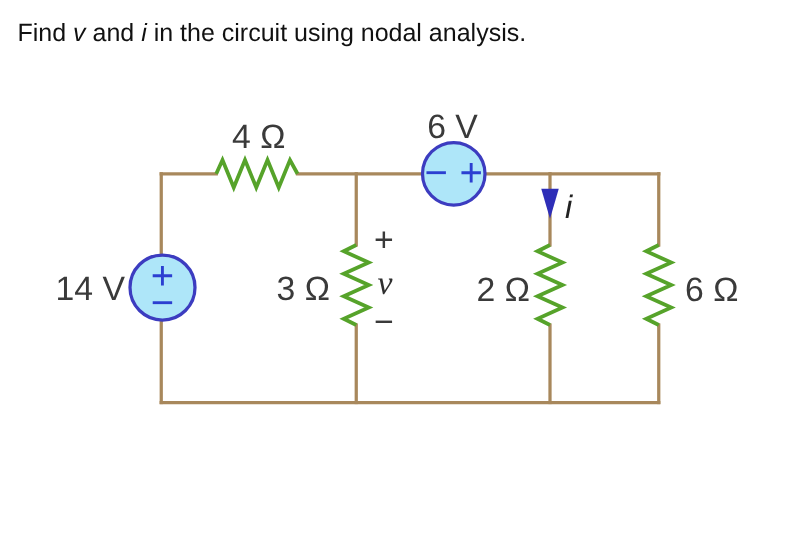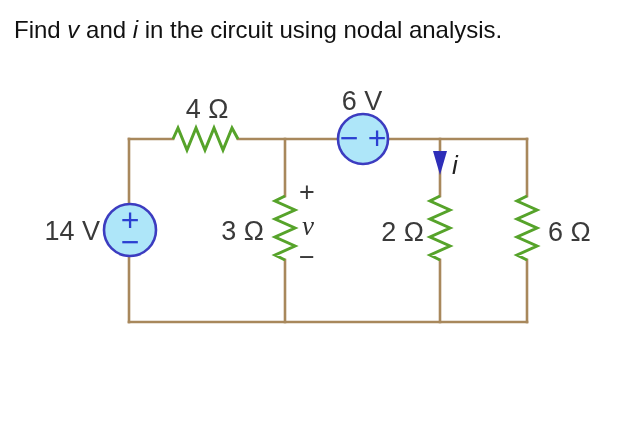--- a/index.html
+++ b/index.html
@@ -12,21 +12,21 @@
     width: 637px;
     height: 448px;
     background: #ffffff;
     overflow: hidden;
     font-family: "Liberation Sans", sans-serif;
   }
   .title {
     position: absolute;
     left: 14px;
     top: 15px;
-    font-size: 24px;
+    font-size: 20px;
     line-height: 1.25;
     color: #111111;
     white-space: nowrap;
   }
   .title em { font-style: italic; }
   svg.circuit {
     position: absolute;
     left: 0;
     top: 0;
   }

